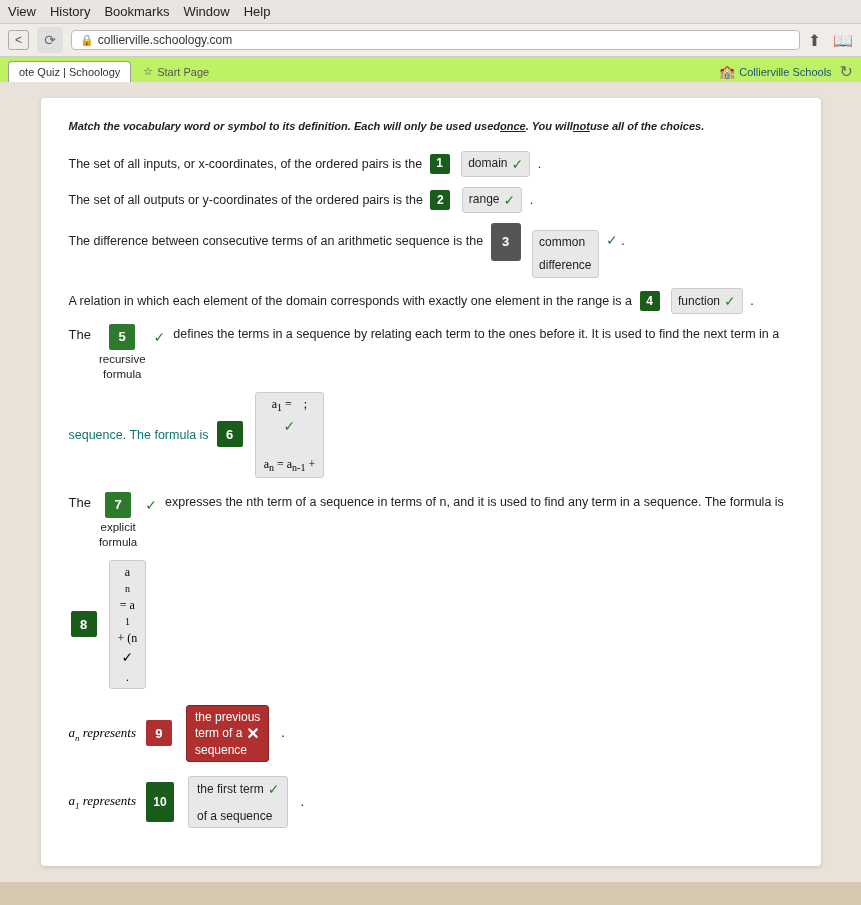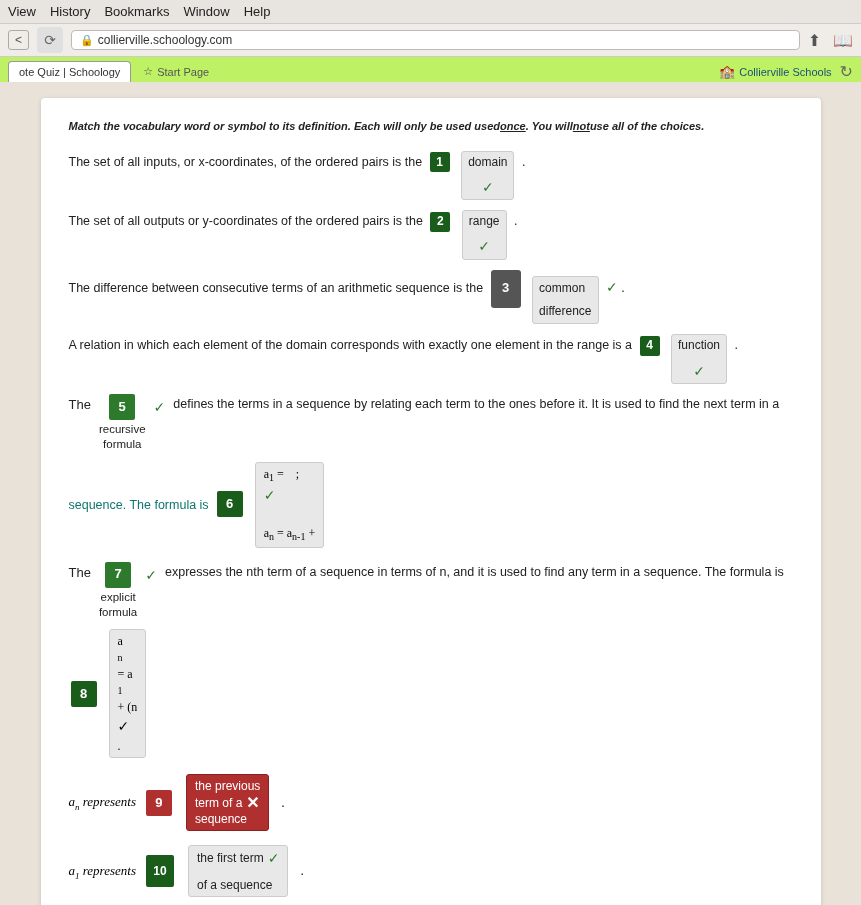--- a/index.html
+++ b/index.html
@@ -134,21 +134,20 @@
       align-items: center;
       gap: 4px;
       background: #e8e8e8;
       border: 1px solid #ccc;
       border-radius: 3px;
       padding: 1px 6px;
       font-size: 12px;
       color: #222;
       margin: 0 4px;
       white-space: nowrap;
-      flex-direction: column;
     }
     .check-green { color: #2a7a2a; font-size: 14px; }
     .x-red { color: #cc2222; font-size: 14px; font-weight: bold; }
 
     
     .formula-box {
       background: #e8e8e8;
       border: 1px solid #ccc;
       border-radius: 3px;
       padding: 2px 8px;
@@ -200,21 +199,21 @@
     .bottom-hint {
       position: relative;
       text-align: right;
       font-size: 11px;
       color: #555;
       margin-top: 8px;
       font-style: italic;
     }
 
     
-    .math { font-family: 'Times New Roman', serif; }
+    .math { font-family: 'Times New Roman', serif; text-align: center; }
     .math-italic { font-family: 'Times New Roman', serif; font-style: italic; }
 
     .separator { margin-bottom: 10px; }
 
     .row-inline {
       display: flex;
       align-items: center;
       gap: 6px;
       flex-wrap: wrap;
     }
@@ -377,21 +376,21 @@
         <span>sequence</span>
       </span>
       <span>.</span>
     </div>
 
     <div class="represents-row">
       <span class="math-italic" style="font-size:13px;">
         a<sub style="font-size:9px;">1</sub> represents
       </span>
       <div style="display:flex;flex-direction:column;align-items:center;">
-        <span class="inline-num badge-dark-green" style="width:28px;height:32px;font-size:12px;">10</span>
+        <span class="inline-num badge-dark-green" style="width:28px;height:40px;font-size:12px;">10</span>
       </div>
       <span class="answer-chip" style="flex-direction:column;align-items:flex-start;padding:4px 8px;gap:12px;">
         <span style="display:flex;align-items:center;gap:4px;">
           <span>the first term</span>
           <span class="check-green">✓</span>
         </span>
         <span>of a sequence</span>
       </span>
       <span>.</span>
     </div>

